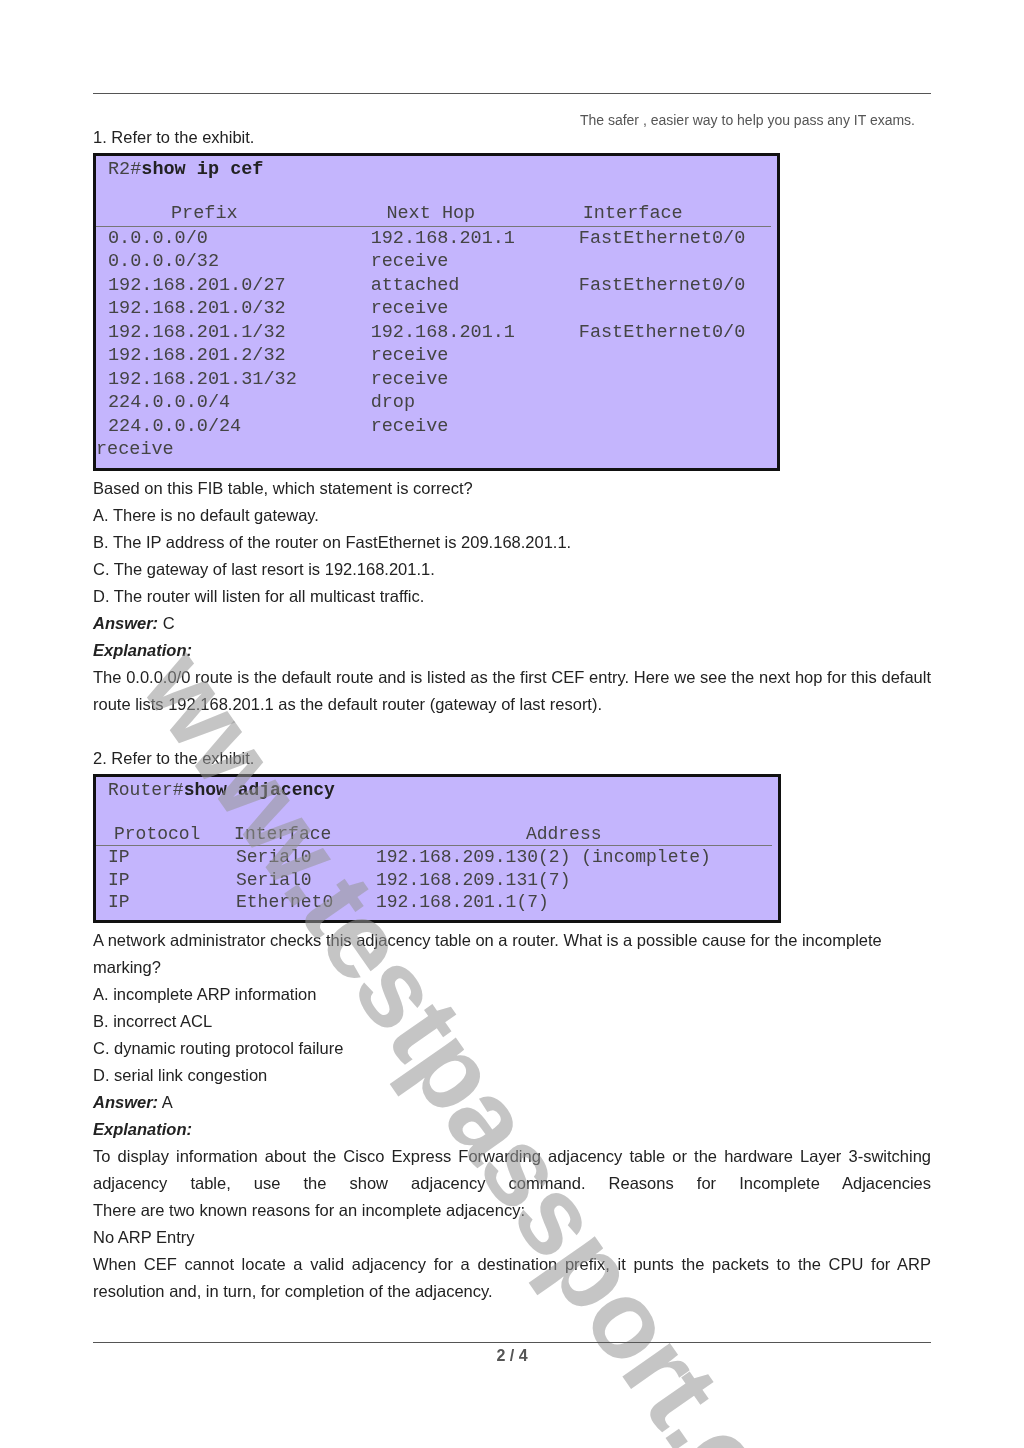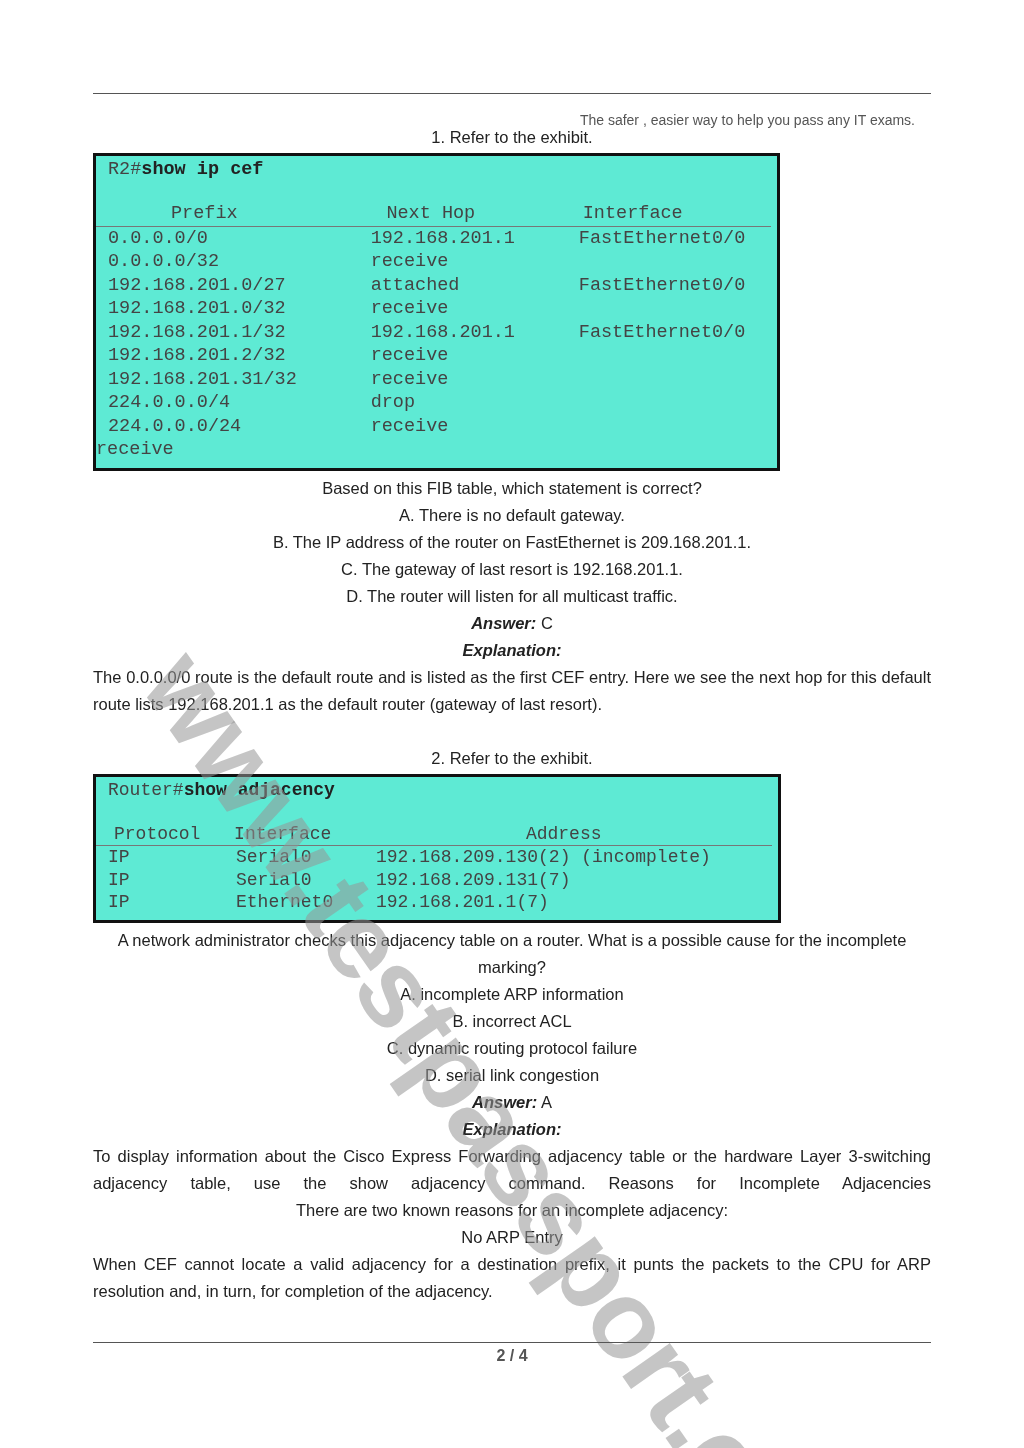--- a/index.html
+++ b/index.html
@@ -1,24 +1,24 @@
 <!DOCTYPE html>
 <html><head>
 <meta charset="utf-8">
 <style>
   html, body { margin: 0; padding: 0; background: #ffffff; }
   body { width: 1024px; height: 1448px; position: relative; overflow: hidden;
          font-family: "Liberation Sans", sans-serif; color: #222; }
   .header-text { position: absolute; top: 72px; right: 109px; font-size: 14px; color: #555; margin-top: 40px; }
   .header-rule { position: absolute; top: 93px; left: 93px; width: 838px; height: 1px; background: #555; }
   .content { position: absolute; top: 124px; left: 93px; width: 838px; font-size: 16.5px; line-height: 27px; }
-  .line { margin: 0; text-align: center; }
+  .line { margin: 0; }
   .bold { font-weight: bold; font-style: italic; }
   .justify { text-align: justify; }
-  .exhibit { border: 3px solid #111; background: #5eead4; font-family: "Liberation Mono", monospace;
+  .exhibit { border: 3px solid #111; background: #c4b5fd; font-family: "Liberation Mono", monospace;
              color: #444; font-size: 18.5px; line-height: 23.5px; position: relative; margin: 2px 16px 4px 0; }
   .cmd { padding: 2px 0 0 12px; height: 44px; }
   .cmd b { color: #222; }
   .tbl-head { display: flex; border-bottom: 1.5px solid #777; margin-right: 6px; }
   .tbl-row { display: flex; }
   .c1 { width: 265px; padding-left: 12px; }
   .c2 { width: 210px; }
   .c3 { width: 200px; }
   .a1 { width: 128px; padding-left: 12px; }
   .a2 { width: 140px; }

